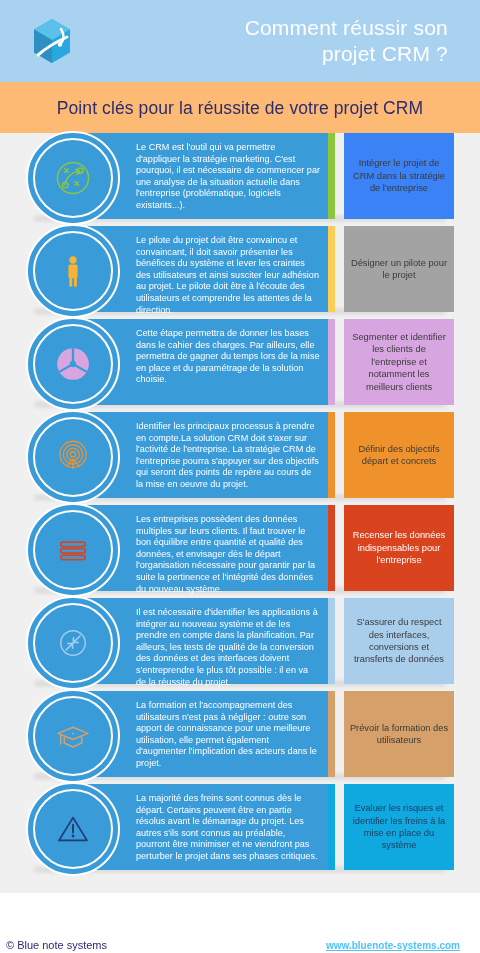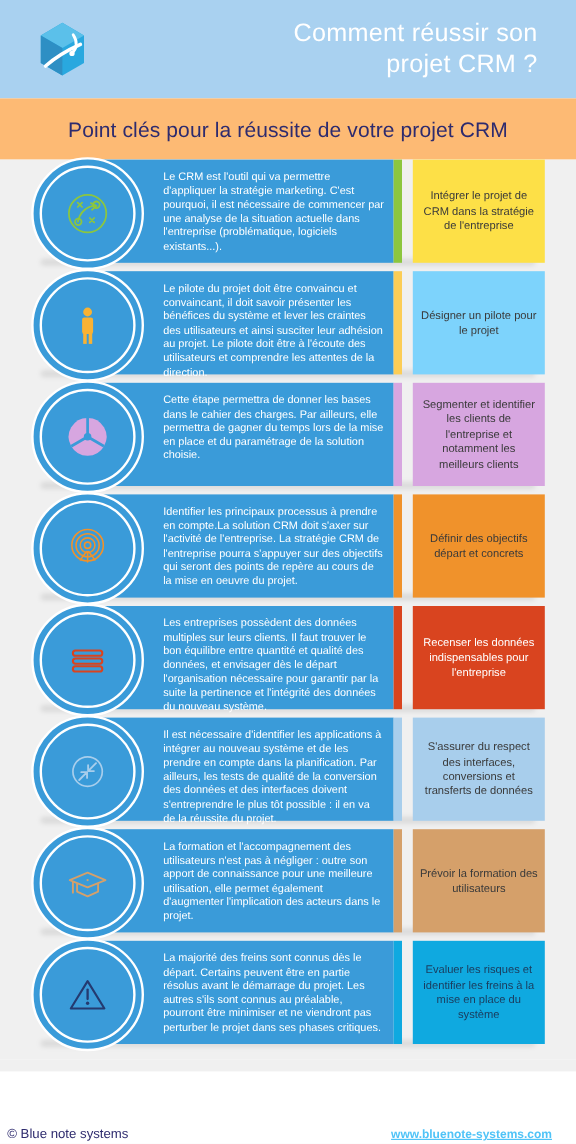--- a/index.html
+++ b/index.html
@@ -209,40 +209,40 @@
         <circle cx="32" cy="16" r="3" fill="none" stroke="#8cc63f" stroke-width="1.6"></circle>
         <circle cx="15.5" cy="31.5" r="3" fill="none" stroke="#8cc63f" stroke-width="1.6"></circle>
         <path d="M15 14 l4 4 M19 14 l-4 4" stroke="#8cc63f" stroke-width="1.6" stroke-linecap="round"></path>
         <path d="M26 28 l4 4 M30 28 l-4 4" stroke="#8cc63f" stroke-width="1.6" stroke-linecap="round"></path>
       </svg>
     </div>
     <div class="desc">
       <span>Le CRM est l'outil qui va permettre d'appliquer la stratégie marketing. C'est pourquoi, il est nécessaire de commencer par une analyse de la situation actuelle dans l'entreprise (problématique, logiciels existants...).</span>
     </div>
     <div class="stripe" style="background:#8cc63f"></div>
-    <div class="key" style="background:#fde047">
+    <div class="key" style="background:#3b82f6">
       <span>Intégrer le projet de CRM dans la stratégie de l'entreprise</span>
     </div>
   </div>
 
   <div class="row">
     <div class="row-shadow"></div>
     <div class="bubble">
       <svg viewBox="0 0 48 48" width="44" height="44">
         <circle cx="24" cy="12" r="4" fill="#f9b233"></circle>
         <rect x="19" y="17" width="10" height="15" rx="2" fill="#f9b233"></rect>
         <rect x="20" y="31" width="3.2" height="10" fill="#f9b233"></rect>
         <rect x="25" y="31" width="3.2" height="10" fill="#f9b233"></rect>
       </svg>
     </div>
     <div class="desc">
       <span>Le pilote du projet doit être convaincu et convaincant, il doit savoir présenter les bénéfices du système et lever les craintes des utilisateurs et ainsi susciter leur adhésion au projet. Le pilote doit  être à l'écoute des utilisateurs et comprendre les attentes de la direction.</span>
     </div>
     <div class="stripe" style="background:#fccd56"></div>
-    <div class="key" style="background:#7dd3fc">
+    <div class="key" style="background:#a3a3a3">
       <span>Désigner un pilote pour le projet</span>
     </div>
   </div>
 
   <div class="row">
     <div class="row-shadow"></div>
     <div class="bubble">
       <svg viewBox="0 0 48 48" width="42" height="42">
         <path d="M24 24 L24 6 A18 18 0 0 1 39.6 33 Z" fill="#d7a6e0"></path>
         <path d="M24 24 L39.6 33 A18 18 0 0 1 8.4 33 Z" fill="#d7a6e0"></path>

